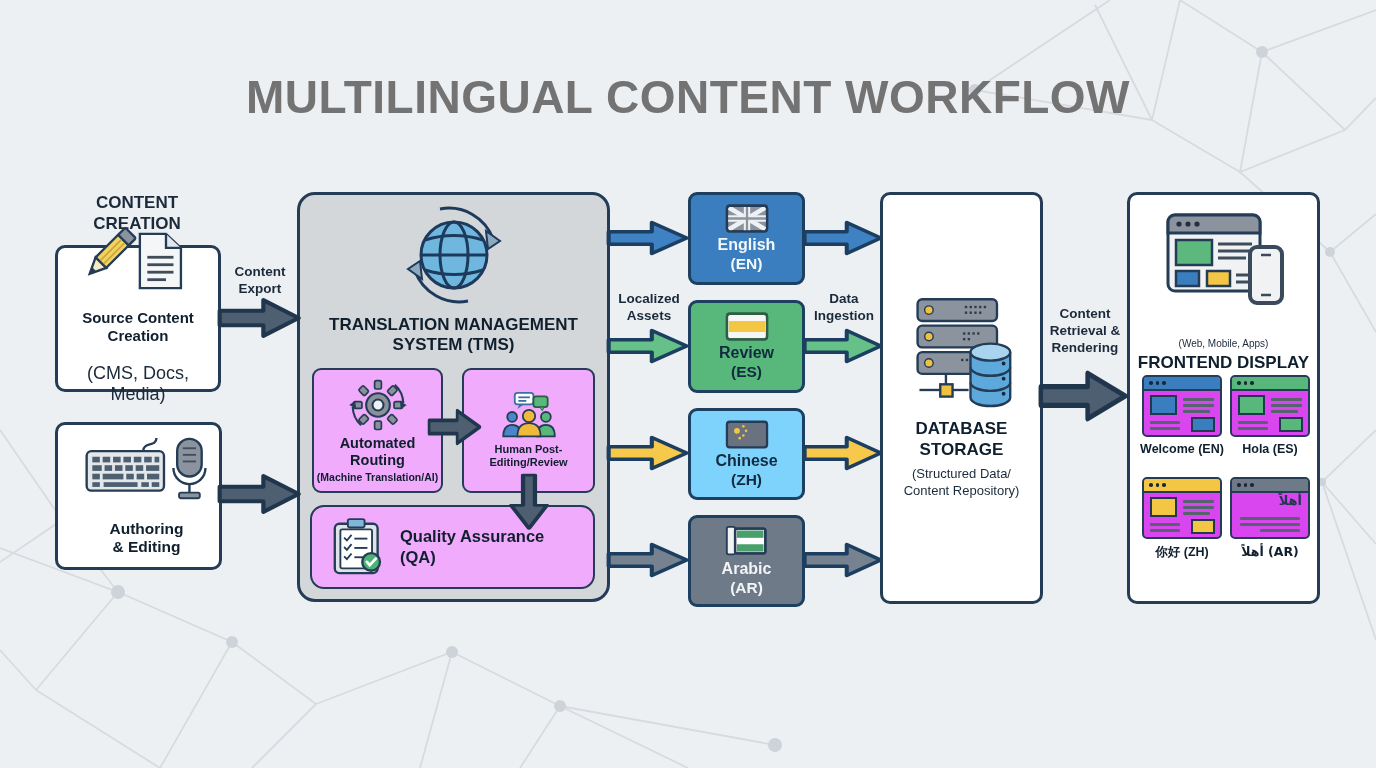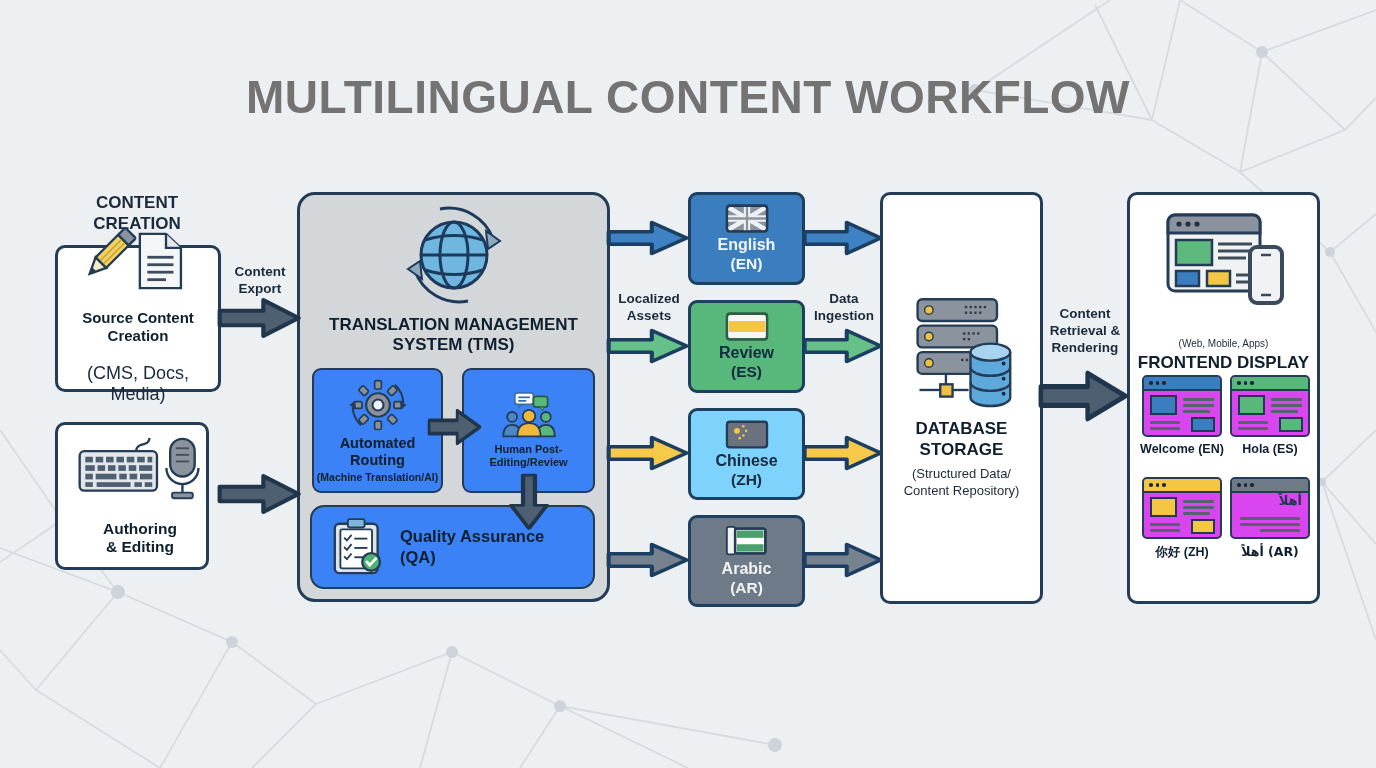--- a/index.html
+++ b/index.html
@@ -16,21 +16,21 @@
   .sec-heading{font-size:17px;font-weight:800;line-height:1.22;text-align:center;color:#1b2a3a;z-index:2;}
   .flow-label{font-size:13.5px;font-weight:700;line-height:1.25;text-align:center;color:#1b2a3a;z-index:3;}
 
   .box{background:#fff;border:3px solid #243c55;border-radius:10px;z-index:2;
        display:flex;flex-direction:column;align-items:center;justify-content:center;text-align:center;}
   .box-title{font-size:15px;font-weight:800;line-height:1.18;color:#101f2e;}
   .box-sub{font-size:18px;font-weight:400;color:#1b2a3a;line-height:1.2;}
 
   .tms{background:#d4d7d9;border:3px solid #243c55;border-radius:18px;z-index:1;}
   .tms-title{font-size:17px;font-weight:800;line-height:1.2;text-align:center;color:#101f2e;z-index:2;}
-  .sub-box{background:#3b82f6;border:2.5px solid #243c55;border-radius:9px;z-index:2;
+  .sub-box{background:#f0abfc;border:2.5px solid #243c55;border-radius:9px;z-index:2;
            display:flex;flex-direction:column;align-items:center;justify-content:center;text-align:center;gap:3px;}
   .sub-title{font-size:14.5px;font-weight:800;line-height:1.15;color:#101f2e;}
   .sub-small{font-size:10.5px;font-weight:700;color:#101f2e;white-space:nowrap;text-align:center;}
   .qa-row{flex-direction:row;gap:14px;justify-content:flex-start;padding-left:20px;border-radius:14px;}
   .qa-title{font-size:16.5px;font-weight:800;line-height:1.25;text-align:left;color:#101f2e;}
 
   .lang{border:3px solid #1d3f60;border-radius:9px;z-index:2;display:flex;flex-direction:column;
         align-items:center;justify-content:center;gap:1px;text-align:right;}
   .lang-name{font-size:16px;font-weight:700;line-height:1.2;}
   .lang-code{font-size:15.5px;font-weight:700;line-height:1.2;}
@@ -128,21 +128,21 @@
 
   <div class="abs flow-label pre" style="left:223px;top:264px;width:74px;">Content
 Export</div>
 
   <div class="abs arrow fill-dark" style="left:218px;top:296px;width:84px;height:44px;">
     <svg viewBox="0 0 100 54" preserveAspectRatio="none">
         <path d="M2 18 L54 18 L54 5 L96 27 L54 49 L54 36 L2 36 Z"></path>
       </svg>
   </div>
 
-  <div class="abs box" style="left:55px;top:422px;width:154px;height:148px;gap:18px;padding-left:16px;">
+  <div class="abs box" style="left:55px;top:422px;width:167px;height:148px;gap:18px;padding-left:16px;">
     <svg viewBox="0 0 132 70" width="126" height="66">
       <path d="M62 16 C62 6 76 12 76 2" fill="none" stroke="#243c55" stroke-width="2.5"></path>
       <rect x="2" y="16" width="82" height="42" rx="5" fill="#e3e7ea" stroke="#243c55" stroke-width="2.5"></rect>
       <g fill="#4d5f71">
         <rect x="8" y="22" width="8" height="6"></rect>
           <rect x="19" y="22" width="8" height="6"></rect>
           <rect x="30" y="22" width="8" height="6"></rect>
         <rect x="41" y="22" width="8" height="6"></rect>
           <rect x="52" y="22" width="8" height="6"></rect>
           <rect x="63" y="22" width="8" height="6"></rect>

